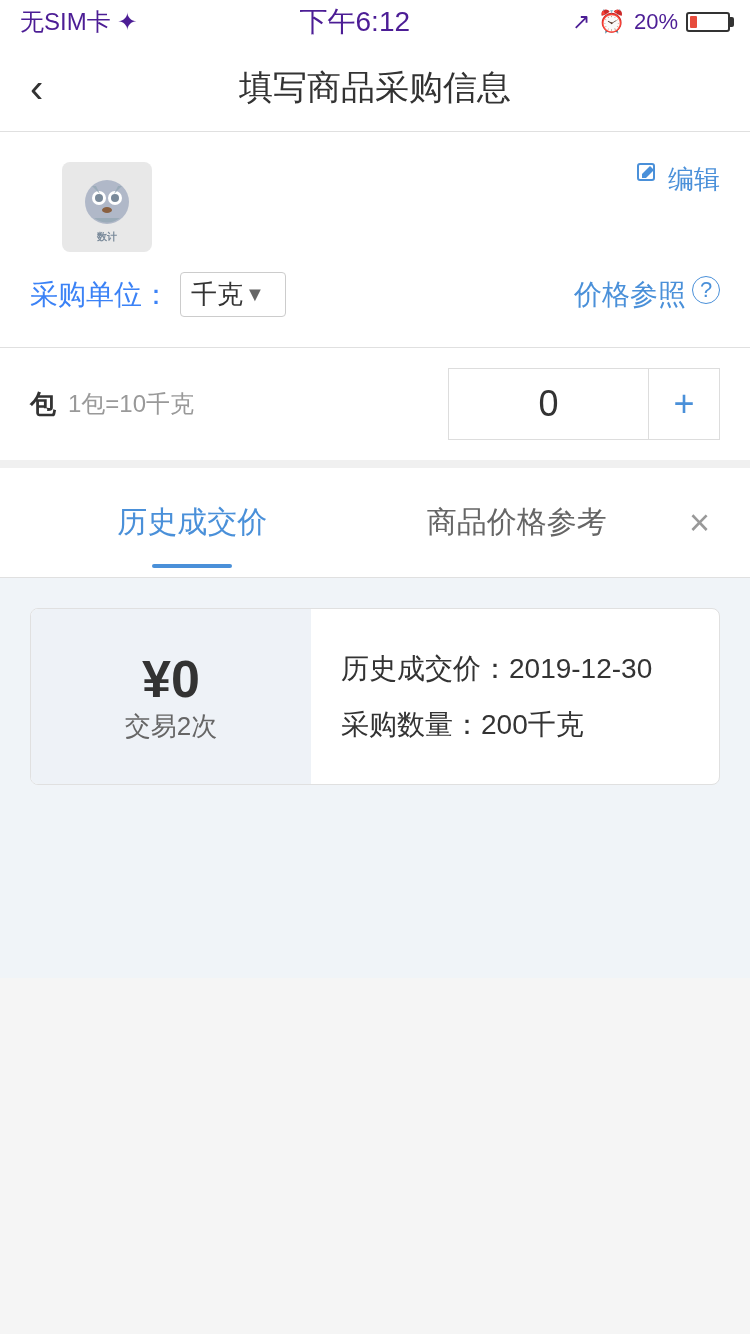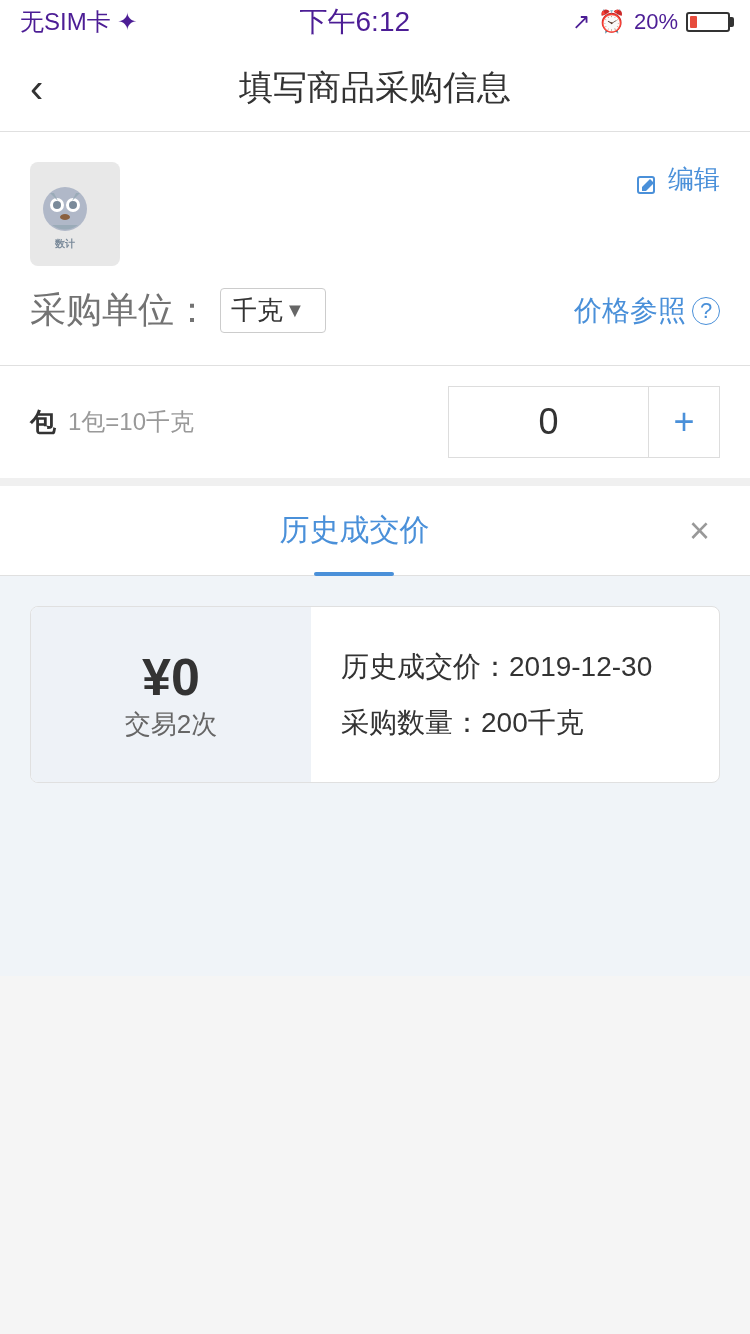--- a/index.html
+++ b/index.html
@@ -92,54 +92,56 @@
       justify-content: space-between;
       margin-bottom: 20px;
     }
     .product-left {
       display: flex;
       align-items: center;
       gap: 20px;
     }
     .product-thumbnail {
       width: 90px;
-      height: 104px;
+      height: 90px;
       background: #e8e8e8;
       border-radius: 8px;
       display: flex;
       align-items: center;
+      justify-content: center;
       overflow: hidden;
+      margin-left: 32px;
     }
     .owl-icon {
       width: 70px;
       height: 70px;
       position: relative;
     }
     .product-name {
       font-size: 32px;
       font-weight: 500;
       color: #333;
     }
     .edit-link {
       color: #4a90d9;
       font-size: 26px;
       display: flex;
-      align-items: flex-end;
+      align-items: flex-start;
       gap: 10px;
       white-space: nowrap;
     }
     .product-unit-row {
       display: flex;
       align-items: center;
       justify-content: space-between;
       margin-top: 10px;
     }
     .unit-label {
-      font-size: 36px;
-      color: #737373;
+      font-size: 28px;
+      color: #3b82f6;
     }
     .unit-select {
       border: 1px solid #ccc;
       border-radius: 4px;
       padding: 4px 20px 4px 10px;
       font-size: 26px;
       color: #333;
       background: #fff;
       position: relative;
       display: inline-flex;
@@ -147,21 +149,21 @@
       gap: 2px;
     }
     .unit-select-arrow {
       font-size: 20px;
       color: #666;
     }
     .price-ref {
       color: #4a90d9;
       font-size: 28px;
       display: flex;
-      align-items: center;
+      align-items: flex-start;
       gap: 6px;
     }
 
     
     .quantity-section {
       background: #fff;
       padding: 20px 30px;
       display: flex;
       align-items: center;
       justify-content: space-between;
@@ -213,21 +215,21 @@
     .tab-section {
       background: #f0f4f8;
       padding: 0;
     }
     .tab-bar {
       display: flex;
       align-items: center;
       background: #fff;
       border-bottom: 1px solid #e0e0e0;
       padding: 0 30px;
-      height: 90px;
+      height: 110px;
       position: relative;
     }
     .tab-item {
       flex: 1;
       text-align: center;
       font-size: 30px;
       color: #666;
       padding: 0 10px;
       height: 90px;
       display: flex;
@@ -378,20 +380,23 @@
   <div class="quantity-control">
     <input class="quantity-input" type="text" value="0" style="">
     <div class="quantity-plus">+</div>
   </div>
 </div>
 
 <div class="tab-section">
   <div class="tab-bar">
     <div class="tab-item active">
       <span>历史成交价</span>
+    </div>
+    <div class="tab-item">
+      <span>商品价格参考</span>
     </div>
     <span class="tab-close">×</span>
   </div>
 
   <div class="history-content">
     <div class="history-card">
       <div class="history-left">
         <div class="history-price">¥0</div>
         <div class="history-trade-count">交易2次</div>
       </div>

